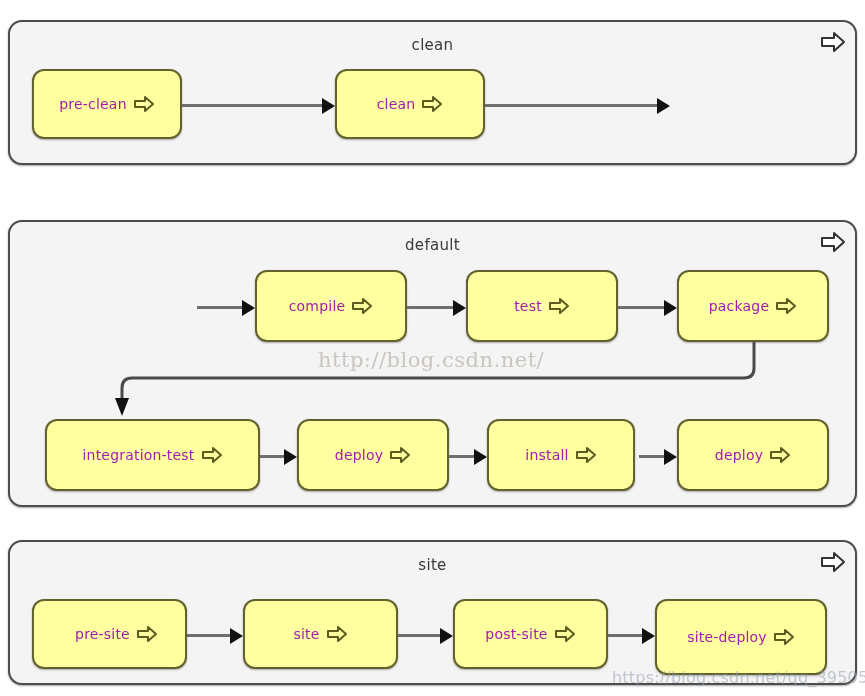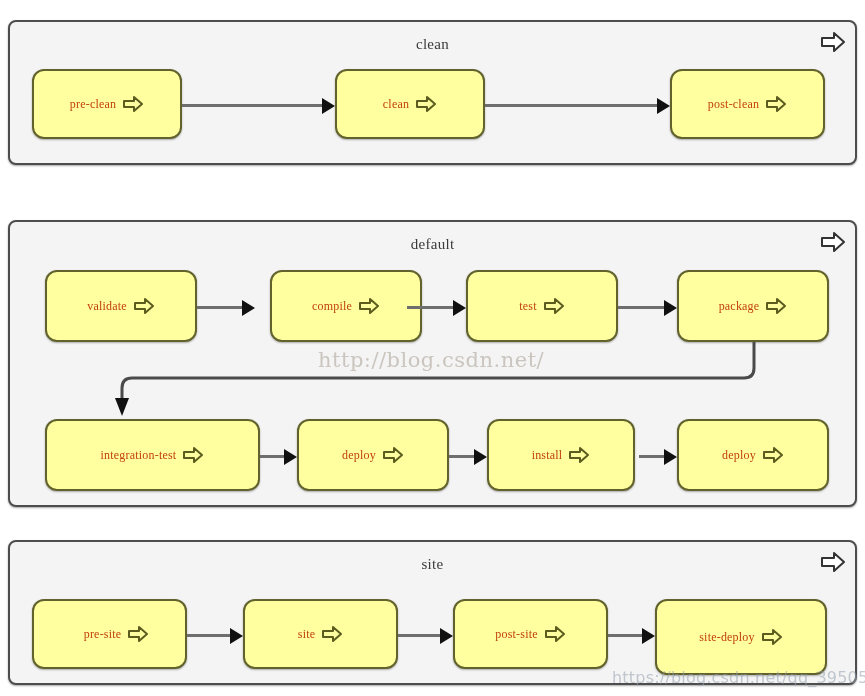--- a/index.html
+++ b/index.html
@@ -11,24 +11,23 @@
     position:relative;
     overflow:hidden;
   }
   #diagram{position:relative;width:865px;height:696px;}
 
   
   .lifecycle{
     position:absolute;
     background:#f4f4f4;
     border:2px solid #4d4d4d;
-    border-radius:8px;
+    border-radius:14px;
     box-sizing:border-box;
     box-shadow:0 1px 2px rgba(0,0,0,.35);
-    font-family:Liberation Serif, serif;
   }
   .lifecycle-title{
     position:absolute;
     top:14px;left:0;right:0;
     text-align:center;
     font-size:15px;
     color:#3a3a3a;
     letter-spacing:.3px;
     white-space:nowrap;
   }
@@ -46,22 +45,22 @@
     border:2px solid #62622c;
     border-radius:12px;
     box-sizing:border-box;
     display:flex;
     align-items:center;
     justify-content:center;
     gap:6px;
     box-shadow:0 1px 2px rgba(0,0,0,.3);
   }
   .node-label{
-    font-size:12px;
-    color:#c2410c;
+    font-size:14px;
+    color:#a21caf;
     white-space:nowrap;
     letter-spacing:.2px;
   }
   .node-arrow{
     width:22px;height:18px;
     flex:0 0 auto;
   }
 
   
   .conn{position:absolute;}
@@ -126,56 +125,40 @@
 
     <div class="node" style="left:325px;top:47px;width:150px;height:70px;">
       <span class="node-label">clean</span>
       <span class="node-arrow">
         <svg viewBox="0 0 22 18" width="22" height="18">
           <path d="M2 6 L12 6 L12 2 L20 9 L12 16 L12 12 L2 12 Z" fill="#ffffa0" stroke="#5c5c1f" stroke-width="2" stroke-linejoin="round"></path>
         </svg>
       </span>
     </div>
 
-    <div class="node" style="left:660px;top:47px;width:155px;height:70px;">
-      <span class="node-label">post-clean</span>
-      <span class="node-arrow">
-        <svg viewBox="0 0 22 18" width="22" height="18">
-          <path d="M2 6 L12 6 L12 2 L20 9 L12 16 L12 12 L2 12 Z" fill="#ffffa0" stroke="#5c5c1f" stroke-width="2" stroke-linejoin="round"></path>
-        </svg>
-      </span>
-    </div>
 
     <div class="conn" style="left:172px;top:82px;width:153px;">
       <div class="conn-line" style="width:140px;"></div>
       <div class="conn-head" style="left:140px;"></div>
     </div>
     <div class="conn" style="left:475px;top:82px;width:185px;">
       <div class="conn-line" style="width:172px;"></div>
       <div class="conn-head" style="left:172px;"></div>
     </div>
   </div>
 
   <div class="lifecycle" style="left:8px;top:220px;width:849px;height:287px;">
     <div class="lifecycle-title">default</div>
     <span class="corner-arrow">
       <svg viewBox="0 0 26 22" width="26" height="22">
         <path d="M2 7 L14 7 L14 2 L24 11 L14 20 L14 15 L2 15 Z" fill="#ffffff" stroke="#333333" stroke-width="2" stroke-linejoin="round"></path>
       </svg>
     </span>
 
-    <div class="node" style="left:35px;top:48px;width:152px;height:72px;">
-      <span class="node-label">validate</span>
-      <span class="node-arrow">
-        <svg viewBox="0 0 22 18" width="22" height="18">
-          <path d="M2 6 L12 6 L12 2 L20 9 L12 16 L12 12 L2 12 Z" fill="#ffffa0" stroke="#5c5c1f" stroke-width="2" stroke-linejoin="round"></path>
-        </svg>
-      </span>
-    </div>
-    <div class="node" style="left:245px;top:48px;width:152px;height:72px;margin-left:15px;">
+    <div class="node" style="left:245px;top:48px;width:152px;height:72px;">
       <span class="node-label">compile</span>
       <span class="node-arrow">
         <svg viewBox="0 0 22 18" width="22" height="18">
           <path d="M2 6 L12 6 L12 2 L20 9 L12 16 L12 12 L2 12 Z" fill="#ffffa0" stroke="#5c5c1f" stroke-width="2" stroke-linejoin="round"></path>
         </svg>
       </span>
     </div>
     <div class="node" style="left:456px;top:48px;width:152px;height:72px;">
       <span class="node-label">test</span>
       <span class="node-arrow">

